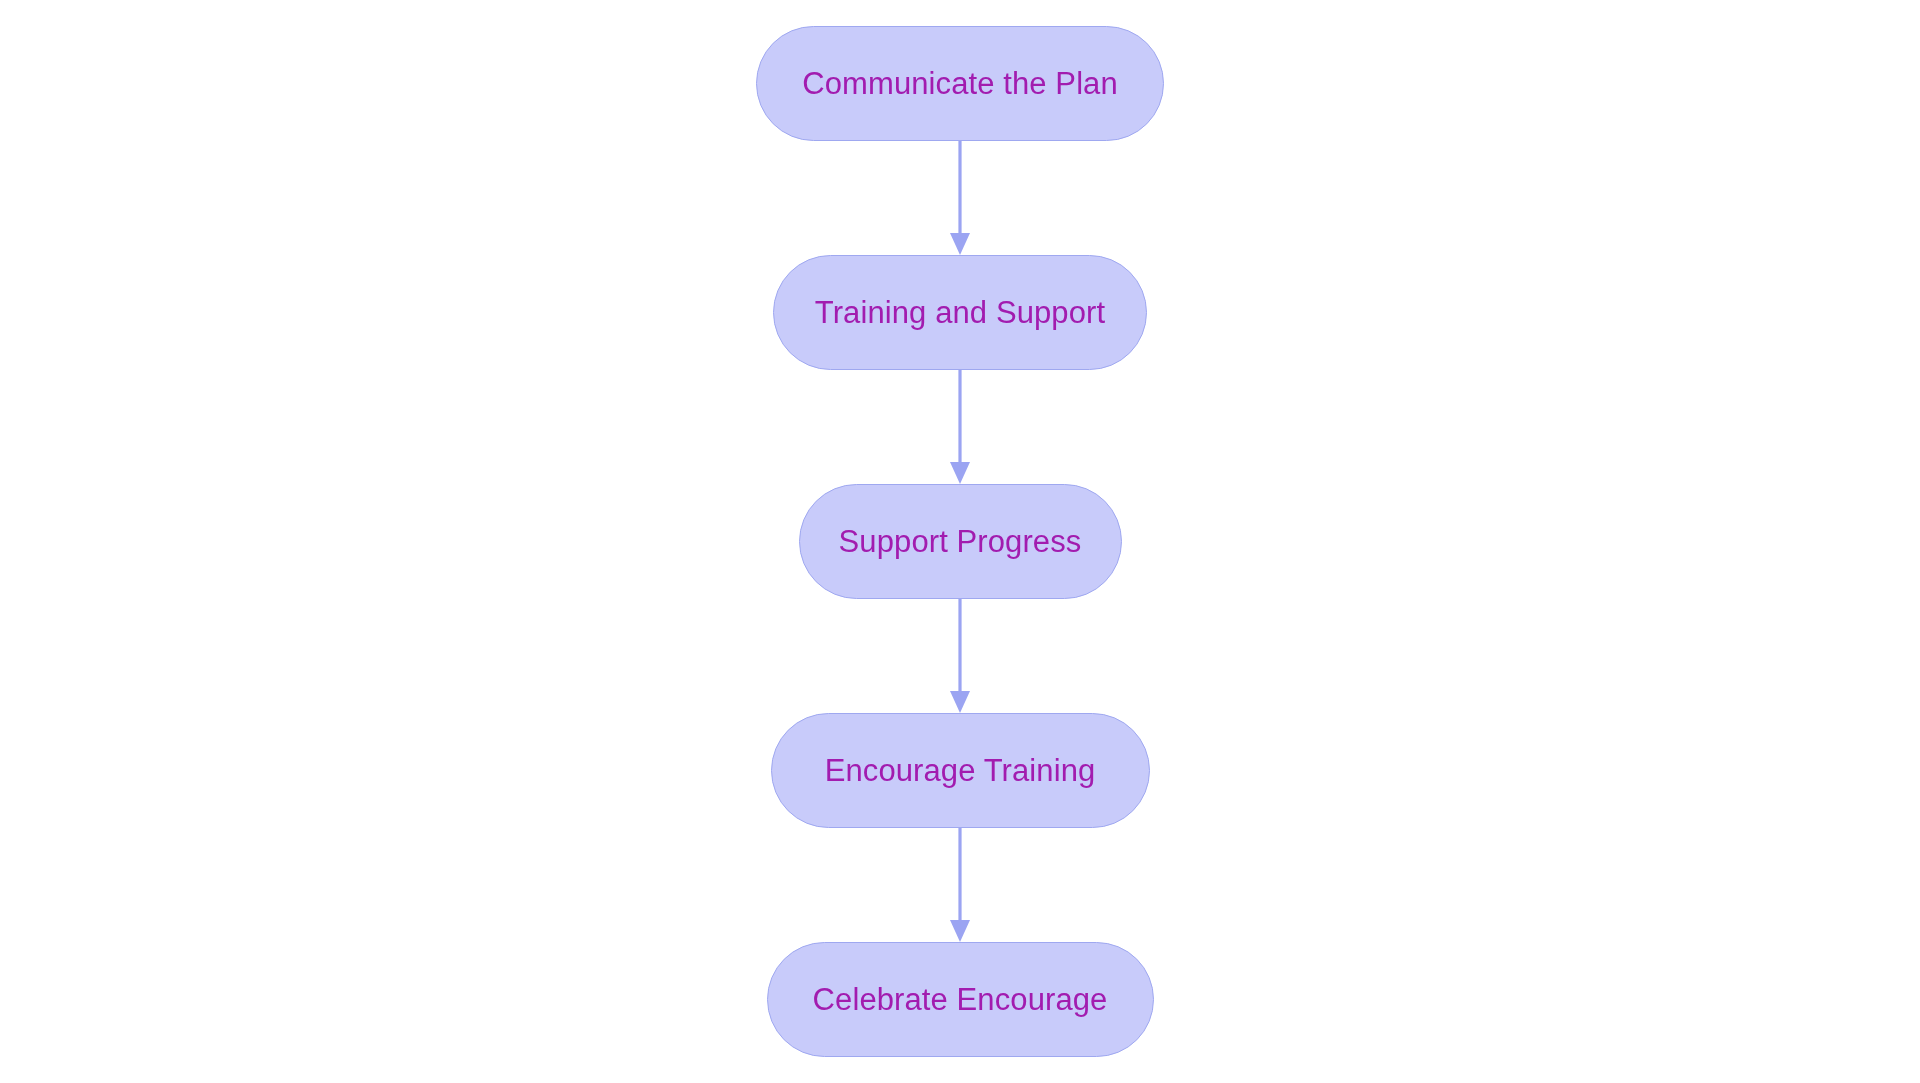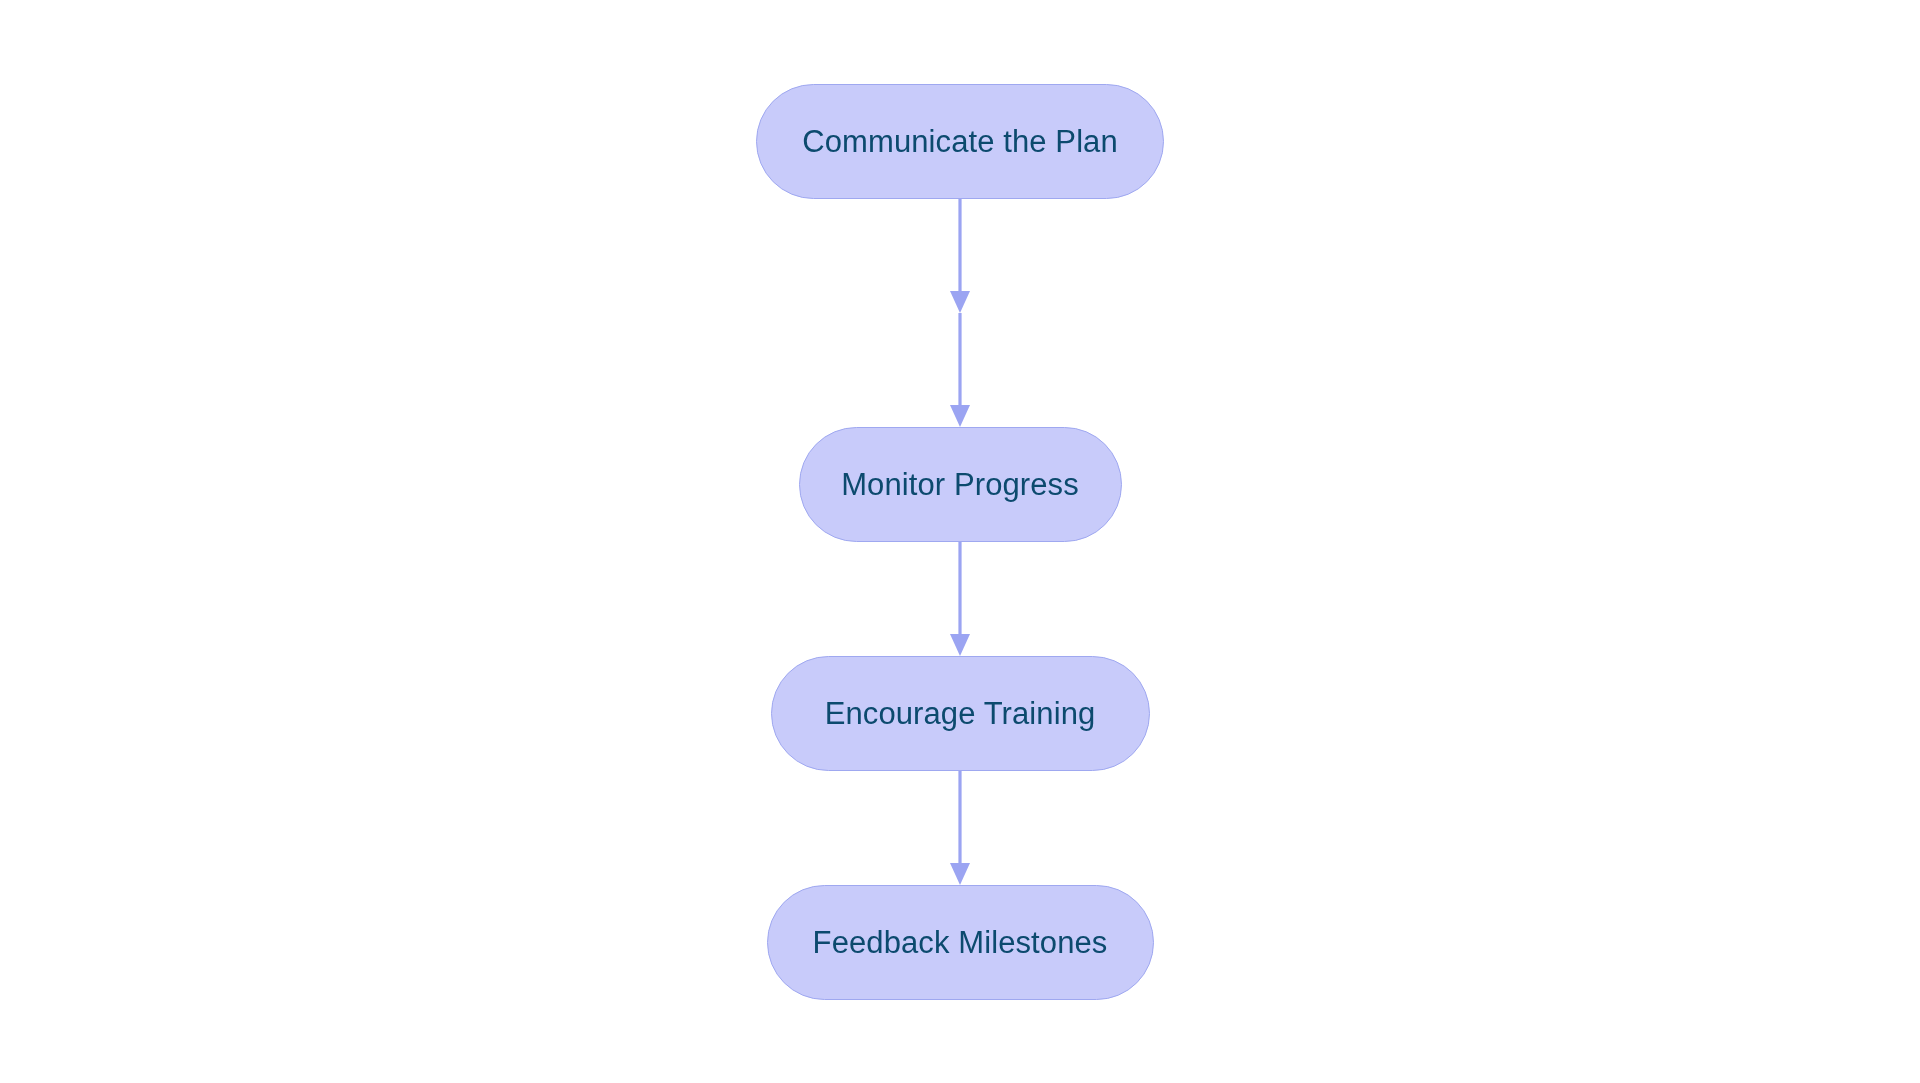--- a/index.html
+++ b/index.html
@@ -44,21 +44,21 @@
     border-radius: 58px;
     background: #c8cbfa;
     border: 1.6px solid #9fa8f0;
     display: flex;
     align-items: center;
     justify-content: center;
     flex: 0 0 auto;
   }
 
   .flow-node-label {
-    color: #0c4a6e;
+    color: #a21caf;
     font-size: 31px;
     font-weight: 400;
     letter-spacing: 0.1px;
     line-height: 1;
     white-space: nowrap;
     padding: 0 46px;
     user-select: none;
   }
 
   
@@ -105,30 +105,33 @@
       <span class="flow-node-label">Communicate the Plan</span>
     </div>
 
     <div class="flow-connector">
       <svg viewBox="0 0 40 114" xmlns="http://www.w3.org/2000/svg">
         <line class="connector-line" x1="20" y1="0" x2="20" y2="94"></line>
         <polygon class="connector-head" points="10,92 30,92 20,114"></polygon>
       </svg>
     </div>
 
+    <div class="flow-node node-w-2">
+      <span class="flow-node-label">Training and Support</span>
+    </div>
 
     <div class="flow-connector">
       <svg viewBox="0 0 40 114" xmlns="http://www.w3.org/2000/svg">
         <line class="connector-line" x1="20" y1="0" x2="20" y2="94"></line>
         <polygon class="connector-head" points="10,92 30,92 20,114"></polygon>
       </svg>
     </div>
 
     <div class="flow-node node-w-3">
-      <span class="flow-node-label">Monitor Progress</span>
+      <span class="flow-node-label">Support Progress</span>
     </div>
 
     <div class="flow-connector">
       <svg viewBox="0 0 40 114" xmlns="http://www.w3.org/2000/svg">
         <line class="connector-line" x1="20" y1="0" x2="20" y2="94"></line>
         <polygon class="connector-head" points="10,92 30,92 20,114"></polygon>
       </svg>
     </div>
 
     <div class="flow-node node-w-4">
@@ -136,17 +139,17 @@
     </div>
 
     <div class="flow-connector">
       <svg viewBox="0 0 40 114" xmlns="http://www.w3.org/2000/svg">
         <line class="connector-line" x1="20" y1="0" x2="20" y2="94"></line>
         <polygon class="connector-head" points="10,92 30,92 20,114"></polygon>
       </svg>
     </div>
 
     <div class="flow-node node-w-5">
-      <span class="flow-node-label">Feedback Milestones</span>
+      <span class="flow-node-label">Celebrate Encourage</span>
     </div>
 
   </div>
 </div>
 
 </body></html>

